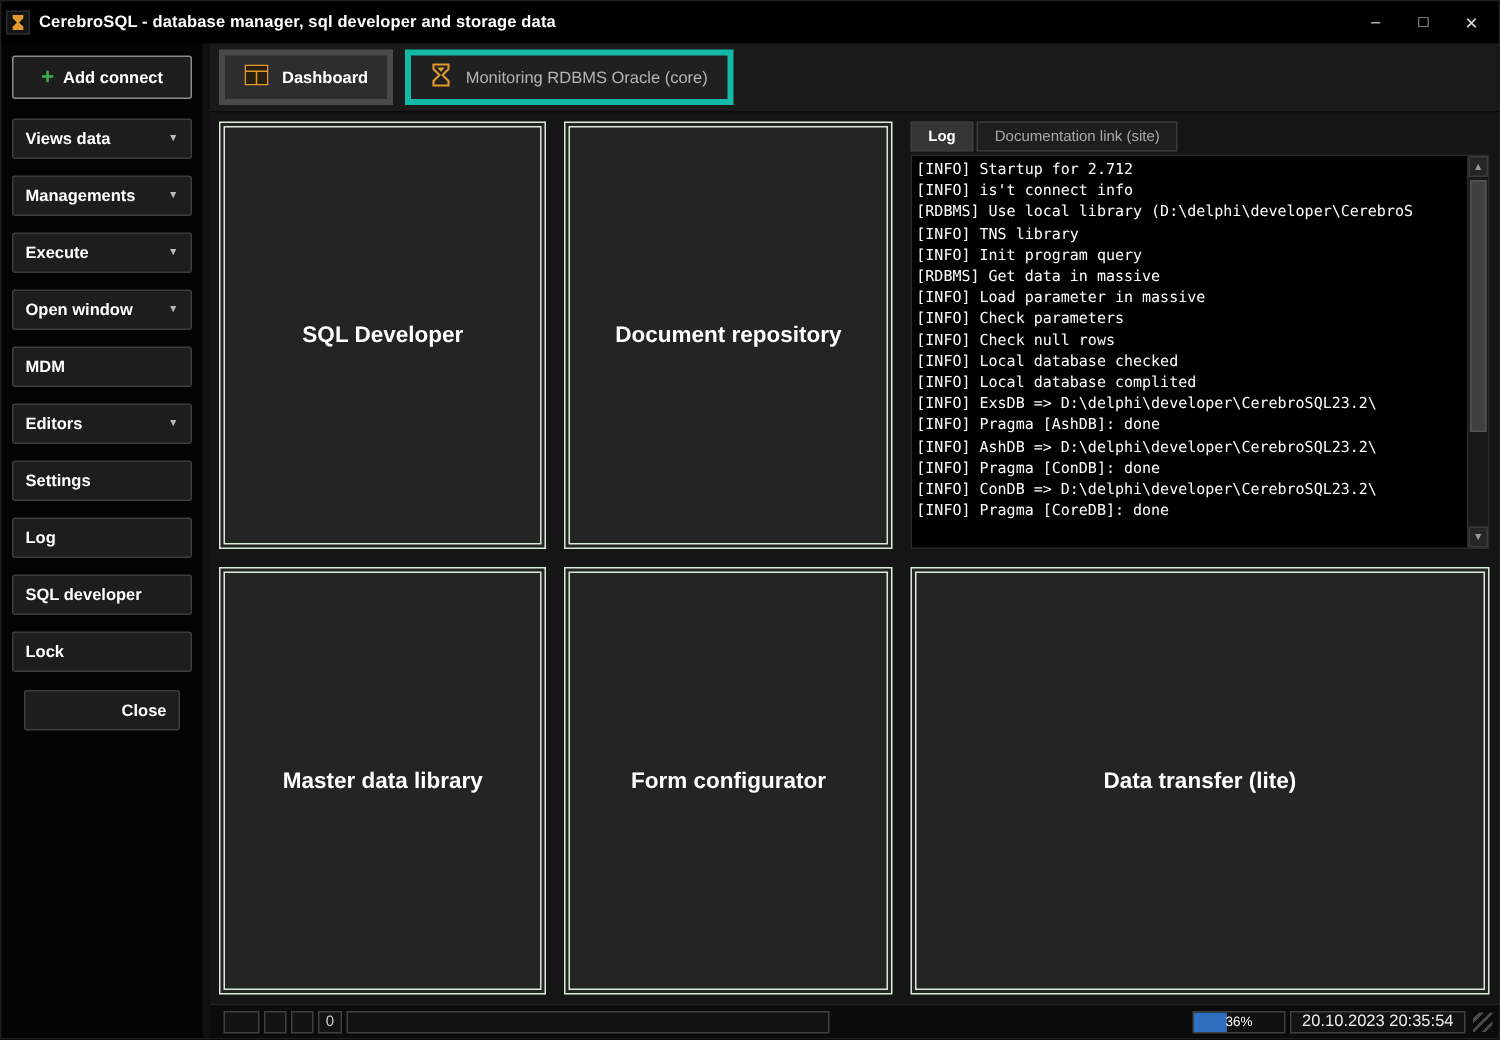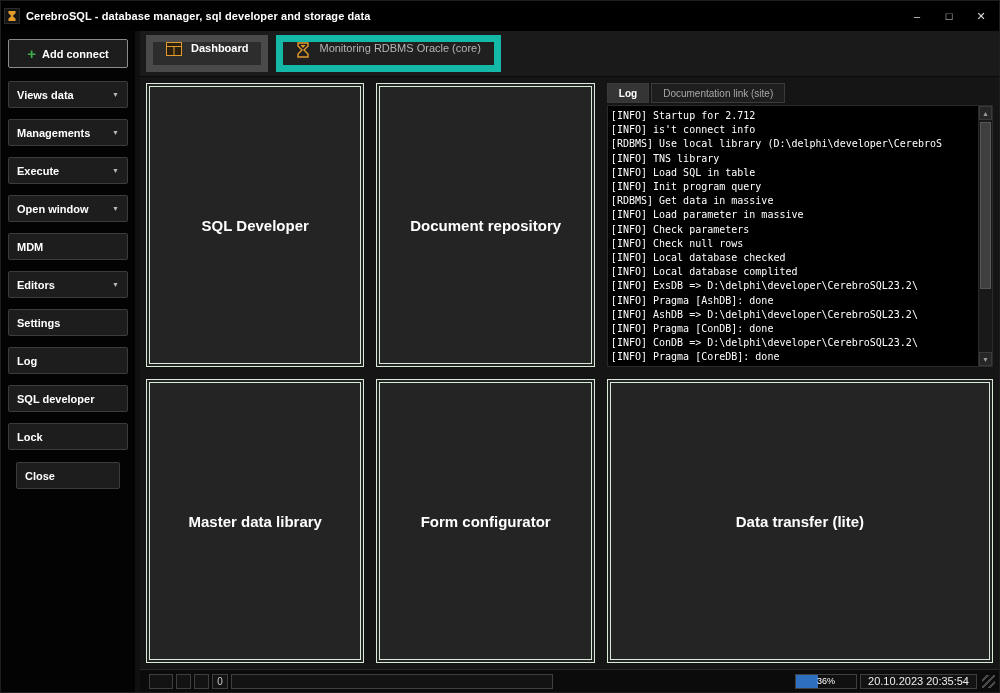--- a/index.html
+++ b/index.html
@@ -8,50 +8,50 @@
     --tile-border:#d9ead9;
     --progress-blue:#2e6fbf;
   }
   *{margin:0;padding:0;box-sizing:border-box;}
   html,body{width:1000px;height:693px;background:#000;overflow:hidden;
     font-family:"Liberation Sans",sans-serif;}
   .window{width:1000px;height:693px;display:flex;flex-direction:column;
     background:#0a0a0a;border:1px solid #1e1e1e;}
 
   
-  .titlebar{height:30px;background:#000;display:flex;align-items:center;
-    padding:0 3px;gap:6px;flex:0 0 auto;}
+  .titlebar{height:14px;background:#000;display:flex;align-items:center;
+    padding:14px 3px;gap:6px;flex:0 0 auto;}
   .app-icon{width:16px;height:16px;display:flex;align-items:center;justify-content:center;
     background:#141414;border:1px solid #2c2c2c;}
   .title{color:#fff;font-size:11px;font-weight:bold;letter-spacing:.1px;}
   .win-controls{margin-left:auto;display:flex;gap:2px;}
   .win-btn{width:30px;height:20px;color:#ddd;background:transparent;border:none;
     font-size:11px;display:flex;align-items:center;justify-content:center;cursor:default;
     font-family:inherit;}
 
   
   .body{flex:1;display:flex;min-height:0;}
 
   
   .sidebar{width:139px;background:#030303;padding:8px 4px 6px 4px;display:flex;
     flex-direction:column;border-right:5px solid #101010;flex:0 0 auto;}
   .side-btn{height:27px;margin:0 3px 11px 3px;background:#1d1d1d;border:1px solid #3c3c3c;
     border-radius:2px;color:#fff;font-size:11px;font-weight:bold;display:flex;
     align-items:center;padding:0 8px;font-family:inherit;text-align:left;}
   .add-connect{height:29px;border-color:#8b8b8b;justify-content:center;gap:6px;margin-bottom:13px;}
   .plus{color:var(--accent-green);font-size:15px;font-weight:bold;line-height:1;}
   .caret{margin-left:auto;color:#b9b9b9;font-size:7px;}
-  .close-btn{width:104px;align-self:center;justify-content:flex-start;margin-top:1px;}
+  .close-btn{width:104px;align-self:center;justify-content:flex-end;margin-top:1px;}
 
   
   .main{flex:1;display:flex;flex-direction:column;min-width:0;}
   .tabbar{height:46px;background:#1a1a1a;display:flex;align-items:stretch;gap:8px;
     padding:4px 6px;border-bottom:1px solid #0a0a0a;flex:0 0 auto;}
-  .tab{display:flex;gap:9px;padding:0 13px;background:#202020;
-    border:7px solid #14b8a6;color:#b5b5b5;font-size:11px;white-space:nowrap;cursor:default;}
+  .tab{display:flex;align-items:center;gap:9px;padding:0 13px;background:#202020;
+    border:4px solid #14b8a6;color:#b5b5b5;font-size:11px;white-space:nowrap;cursor:default;}
   .tab.active{background:#2d2d2d;color:#fff;border-color:#4a4a4a;font-weight:bold;}
 
   .content{flex:1;background:#151515;padding:6px;display:grid;
     grid-template-columns:1fr 1fr 1fr;grid-template-rows:1fr 1fr;gap:12px;min-height:0;}
 
   
   .tile{position:relative;background:#242424;border:1px solid var(--tile-border);
     display:flex;align-items:center;justify-content:center;min-height:0;}
   .tile::after{content:"";position:absolute;inset:2px;border:1px solid var(--tile-border);
     pointer-events:none;}
@@ -200,21 +200,20 @@
           <div class="log-tabs">
             <div class="log-tab active">Log</div>
             <div class="log-tab">Documentation link (site)</div>
           </div>
           <div class="log-body">
             <div class="log-lines">
               <div>[INFO] Startup for  2.712</div>
               <div>[INFO] is't connect info</div>
               <div>[RDBMS] Use local library (D:\delphi\developer\CerebroS</div>
               <div>[INFO] TNS library</div>
-              <div>[INFO] Load SQL in table</div>
               <div>[INFO] Init program query</div>
               <div>[RDBMS] Get data in massive</div>
               <div>[INFO] Load parameter in massive</div>
               <div>[INFO] Check parameters</div>
               <div>[INFO] Check null rows</div>
               <div>[INFO] Local database checked</div>
               <div>[INFO] Local database complited</div>
               <div>[INFO] ExsDB =&gt; D:\delphi\developer\CerebroSQL23.2\</div>
               <div>[INFO] Pragma [AshDB]: done</div>
               <div>[INFO] AshDB =&gt; D:\delphi\developer\CerebroSQL23.2\</div>

